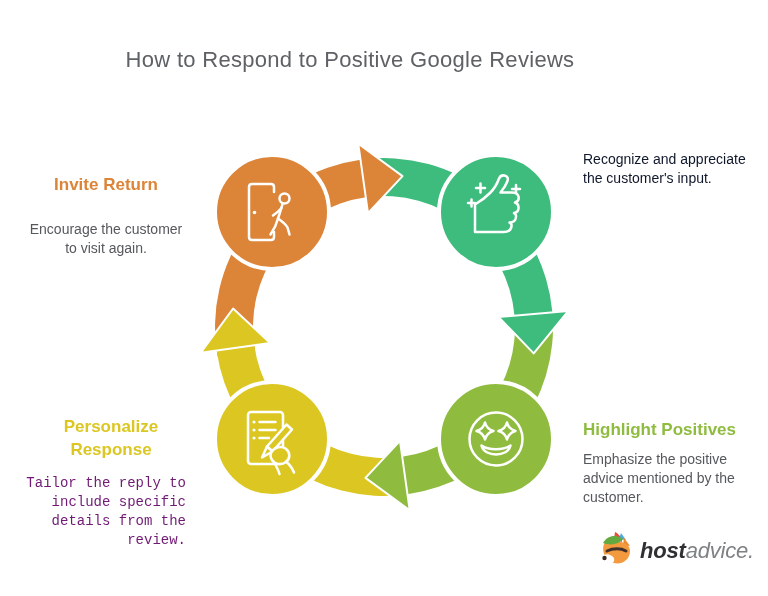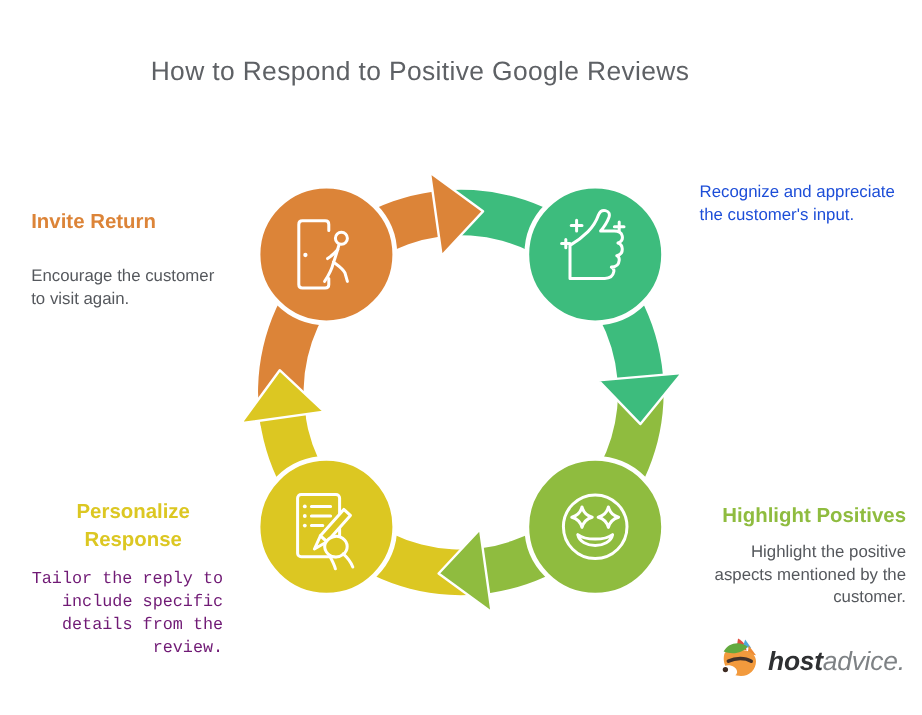--- a/index.html
+++ b/index.html
@@ -8,23 +8,23 @@
     font-family:"Liberation Sans", sans-serif; overflow:hidden;
   }
   .title {
     position:absolute; top:47px; left:0; width:700px; text-align:center;
     font-size:22px; font-weight:400; letter-spacing:0.3px; margin:0;
   }
   .diagram-svg { position:absolute; left:0; top:0; }
   .step { position:absolute; }
   .step h3 { margin:0 0 9px 0; font-size:17px; font-weight:700; line-height:23px; }
   .step p  { margin:0; font-size:14px; line-height:19px; }
-  .step-tl { left:26px;  top:173px; width:160px; text-align:left; }
+  .step-tl { left:26px;  top:173px; width:160px; text-align:center; }
   .step-tr { left:583px; top:150px; width:172px; text-align:left; }
-  .step-br { left:583px; top:418px; width:172px; text-align:right; }
+  .step-br { left:583px; top:418px; width:172px; text-align:left; }
   .step-bl { left:8px;   top:415px; width:178px; text-align:right; }
   .step-bl h3 { max-width:150px; margin-left:auto; margin-bottom:13px; }
   .step-tr h3 { max-width:150px; }
   .icon-stroke { fill:none; stroke:#ffffff; stroke-width:2.5; stroke-linecap:round; stroke-linejoin:round; }
   .head-shape { stroke:#ffffff; stroke-width:2; stroke-linejoin:round; }
   .node-circle { stroke:#ffffff; stroke-width:4; }
   .brand { position:absolute; left:599px; top:531px; display:flex; align-items:center; gap:5px; }
   .brand-text { font-size:22px; font-style:italic; letter-spacing:-0.2px; white-space:nowrap; }
   .brand-bold  { font-weight:700; color:#2e3032; }
   .brand-light { font-weight:400; color:#7e8285; }
@@ -93,26 +93,26 @@
       <path class="icon-stroke" d="M2.5,24 C5,28.5 6.5,31.5 7.5,35"></path>
     </g>
   </svg>
 
   <div class="step step-tl">
     <h3 style="color: rgb(220, 132, 56);">Invite Return</h3>
     <p style="color: rgb(85, 88, 93); margin-top: 24px;">Encourage the customer to visit again.</p>
   </div>
 
   <div class="step step-tr">
-    <p style="color: #1d4ed8;">Recognize and appreciate the customer's input.</p>
+    <p style="color: #0f172a;">Recognize and appreciate the customer's input.</p>
   </div>
 
   <div class="step step-br">
     <h3 style="color: rgb(143, 188, 63);">Highlight Positives</h3>
-    <p style="color: rgb(85, 88, 93);">Highlight the positive aspects mentioned by the customer.</p>
+    <p style="color: rgb(85, 88, 93);">Emphasize the positive advice mentioned by the customer.</p>
   </div>
 
   <div class="step step-bl">
     <h3 style="color: rgb(220, 199, 34); text-align: center;">Personalize Response</h3>
     <p style="color: #701a75; font-family: Liberation Mono, monospace;">Tailor the reply to include specific details from the review.</p>
   </div>
 
   <div class="brand">
     <svg width="36" height="40" viewBox="0 0 36 40">
       <path d="M16,1 C20,3 23,7 23,11 L15,8 Z" fill="#E04F3F"></path>

